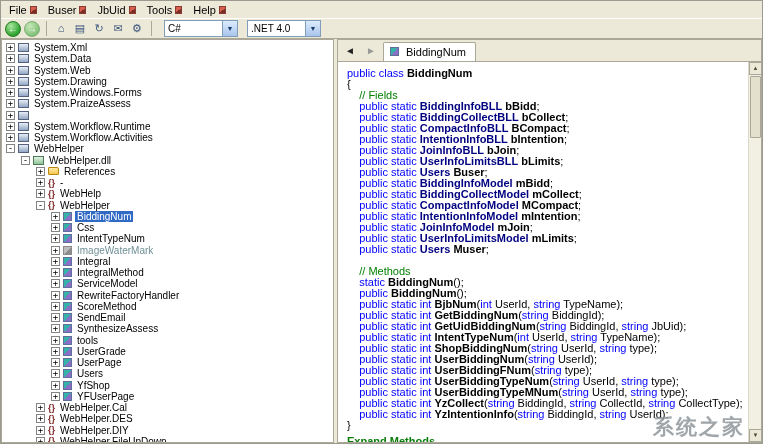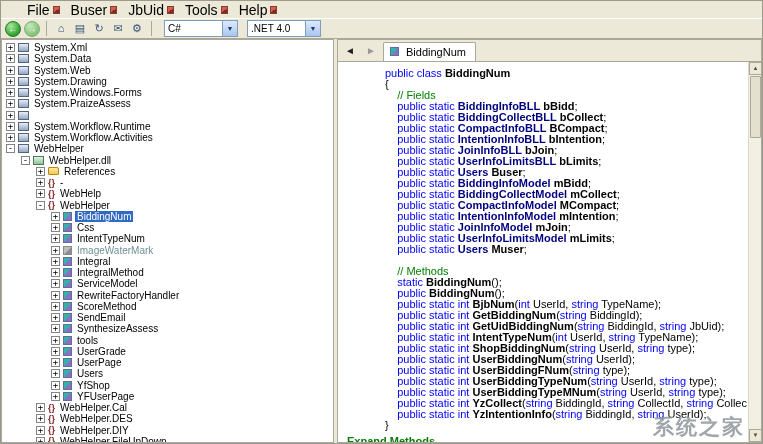--- a/index.html
+++ b/index.html
@@ -3,21 +3,21 @@
 <meta charset="utf-8">
 <style>
   * { box-sizing: border-box; margin: 0; padding: 0; }
   html,body { background:#ece9d8; }
   .app {
     position: relative; width: 763px; height: 444px; overflow: hidden;
     background:#ece9d8; font-family:"Liberation Sans", sans-serif;
     border:1px solid #9a9a8e;
   }
   
-  .menubar { height:17px; display:flex; align-items:center; padding-left:21px; font-size:14px; color:#000; }
+  .menubar { height:17px; display:flex; align-items:center; padding-left:3px; font-size:11px; color:#000; }
   .menu-item { display:flex; align-items:center; gap:3px; padding:1px 6px 1px 5px; cursor:default; }
   .menu-mini-icon { width:7px; height:8px; background:linear-gradient(145deg,#d6604d 55%, #7b2d26 55%); border:1px solid #8a3b30; }
   
   .toolbar { height:21px; display:flex; align-items:center; gap:3px; padding:0 4px;
              border-top:1px solid #ffffff; border-bottom:1px solid #aca899; }
   .nav-btn { width:16px; height:16px; border-radius:50%; color:#fff; font-size:10px; line-height:14px;
              text-align:center; border:1px solid #1f7a1f;
              background:radial-gradient(circle at 35% 30%, #a8e8a0, #2fa32f 70%); }
   .nav-btn.dim { opacity:.55; }
   .tb-sep { width:1px; height:15px; background:#aca899; margin:0 3px; }
@@ -53,21 +53,21 @@
   .tabbar { height:22px; background:#ece9d8; display:flex; align-items:flex-end; padding:2px 2px 0 3px; gap:3px;
             border-bottom:1px solid #aca899; flex:none; }
   .tab-nav { width:18px; height:16px; font-size:10px; line-height:15px; text-align:center; color:#222; margin-bottom:2px; }
   .tab-nav.dim { color:#999; }
   .tab { display:flex; align-items:center; gap:4px; background:#fff; border:1px solid #aca899; border-bottom:none;
          padding:2px 9px 3px 6px; font-size:11px; height:19px; border-radius:2px 2px 0 0; }
   
   .code-wrap { flex:1; position:relative; overflow:hidden; }
   .code-area { position:absolute; inset:0 14px 0 0; padding:6px 0 0 9px; font-size:11px; line-height:11px;
                white-space:pre; overflow:hidden; }
-  .code-line { height:11px;margin-left:38px; }
+  .code-line { height:11px; }
   .tk-k { color:var(--kw,#0000ff); }
   .tk-t { color:var(--type,#000080); font-weight:bold; cursor:pointer; }
   .tk-d { color:#000; font-weight:bold; }
   .tk-c { color:var(--comment,#008000); }
   .tk-p { color:#000; }
   .expand-link { margin-top:5px; color:var(--link,#067d06); font-weight:bold; font-size:11px; cursor:pointer; }
   
   .scrollbar { position:absolute; top:0; right:0; bottom:0; width:13px; background:#f2f0e3; border-left:1px solid #dcd9c8; }
   .sb-btn { position:absolute; left:0; width:13px; height:13px; background:#ece9d8; border:1px solid #aca899;
             font-size:6px; line-height:11px; text-align:center; color:#4b4b33; }

